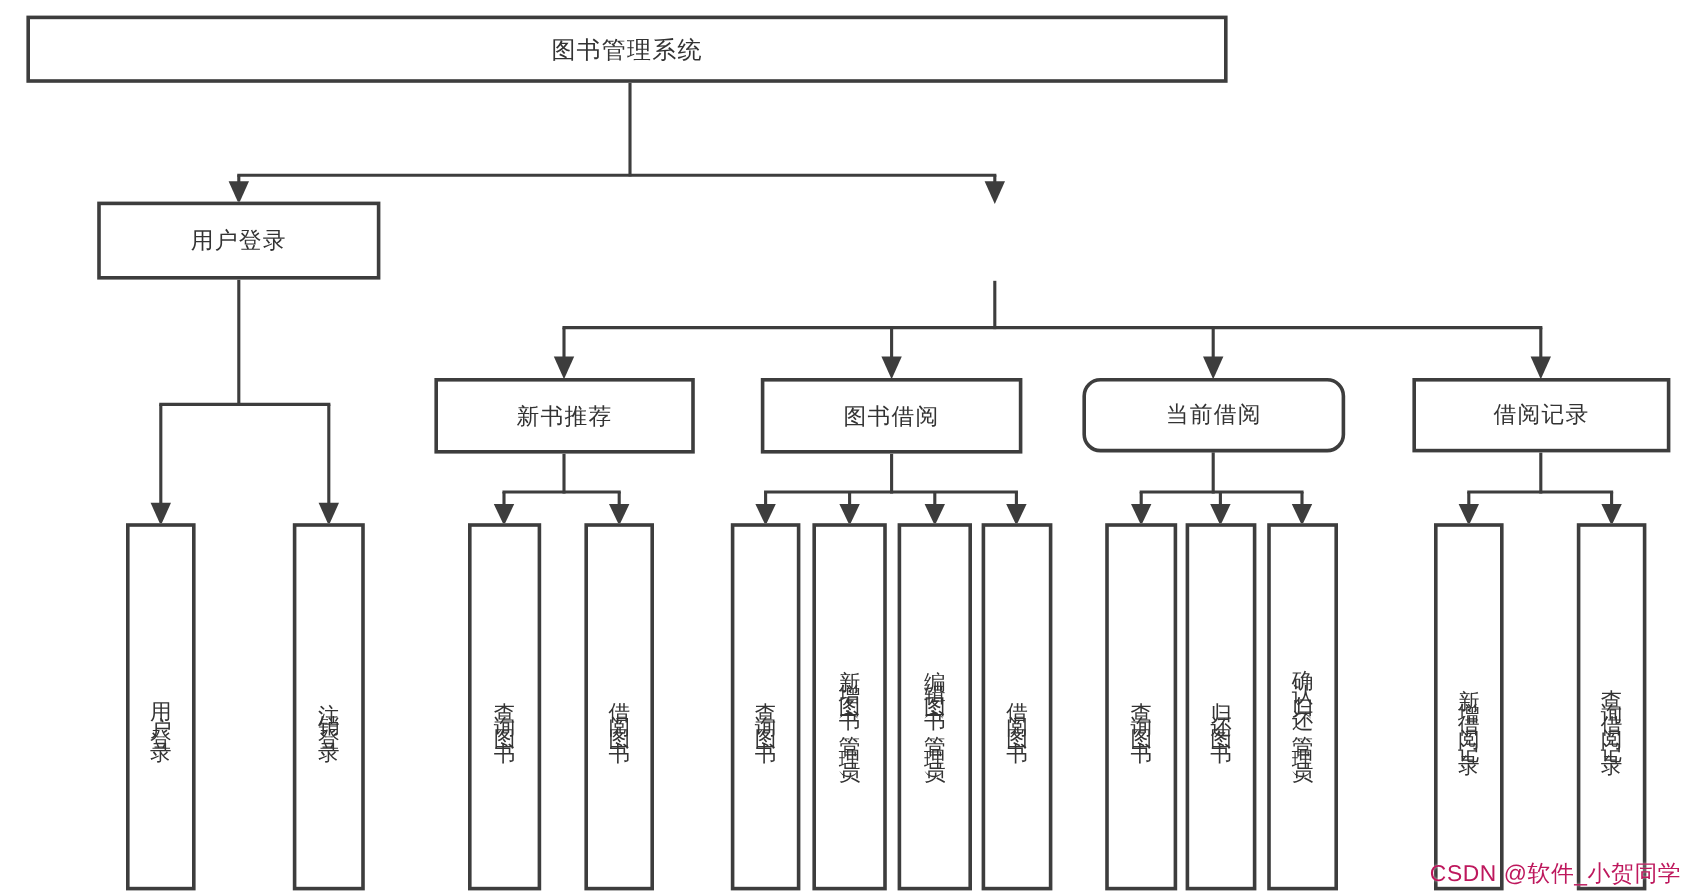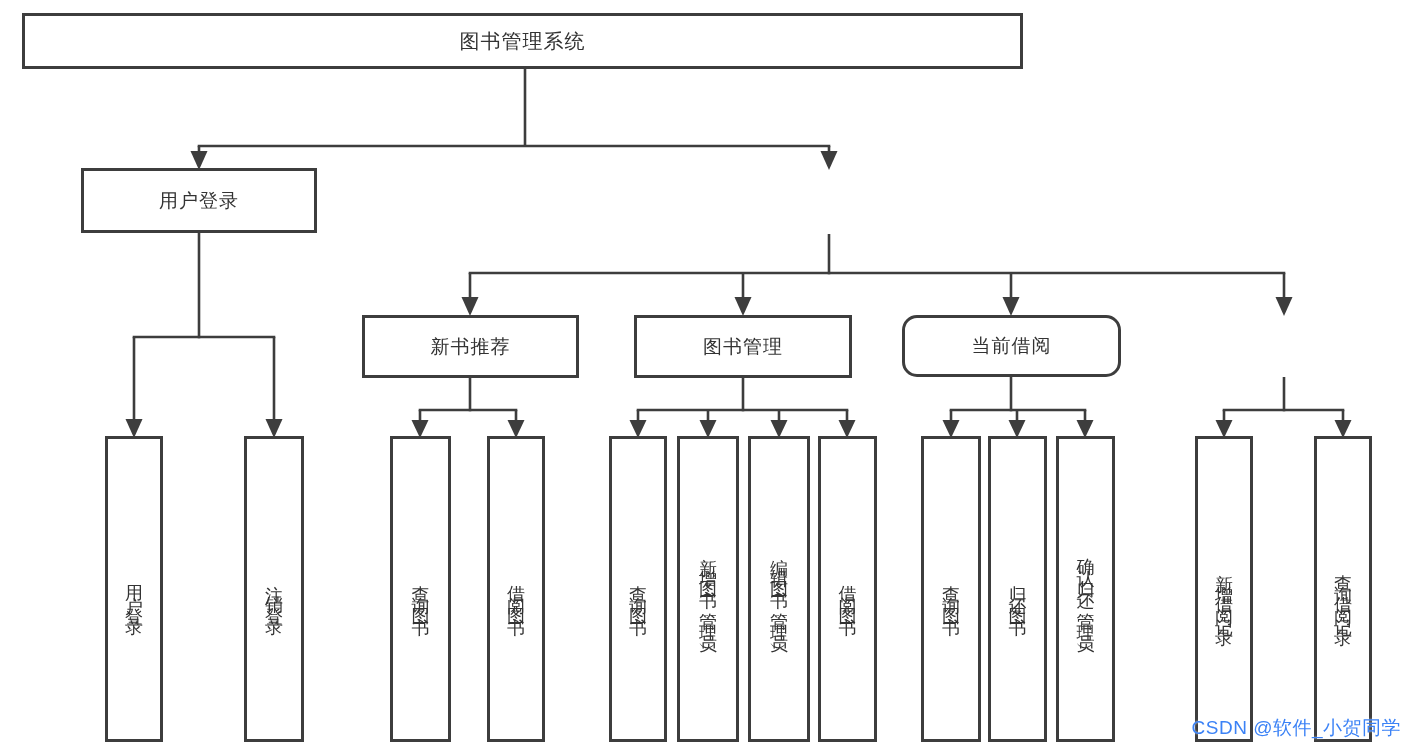--- a/index.html
+++ b/index.html
@@ -55,21 +55,21 @@
     line-height: 1;
     color: #333333;
     
     margin-top: 8px;
   }
   .watermark {
     position: absolute;
     right: 4px;
     top: 715px;
     font-size: 19px;
-    color: #3b82f6;
+    color: #be185d;
     letter-spacing: 0.5px;
     white-space: nowrap;
     z-index: 5;
     text-shadow: 0 0 2px rgba(255,255,255,0.8);
   }
   svg line { stroke: #3d3d3d; stroke-width: 2.6; }
   svg polygon { fill: #3d3d3d; }
 </style>
 </head>
 <body>
@@ -143,25 +143,28 @@
   </div>
 
   <div class="box hbox" style="left:81px; top:168px; width:236px; height:65px;">
     <span>用户登录</span>
   </div>
 
   <div class="box hbox" style="left:362px; top:315px; width:217px; height:63px;font-family:Liberation Serif, serif;">
     <span>新书推荐</span>
   </div>
   <div class="box hbox" style="left:634px; top:315px; width:218px; height:63px;">
-    <span>图书管理</span>
+    <span>图书借阅</span>
   </div>
   <div class="box hbox" style="left:902px; top:315px; width:219px; height:62px;border-radius:15px;">
     <span>当前借阅</span>
   </div>
+  <div class="box hbox" style="left:1177px; top:315px; width:215px; height:62px;">
+    <span>借阅记录</span>
+  </div>
 
   <div class="box leaf" style="left:105px; width:58px;">
     <span class="vtext">用户登录</span>
   </div>
   <div class="box leaf" style="left:244px; width:60px;">
     <span class="vtext">注销登录</span>
   </div>
 
   <div class="box leaf" style="left:390px; width:61px;">
     <span class="vtext">查询图书</span>

